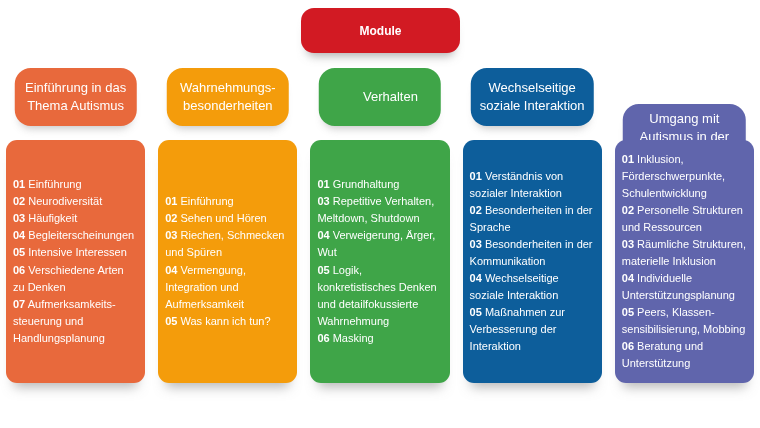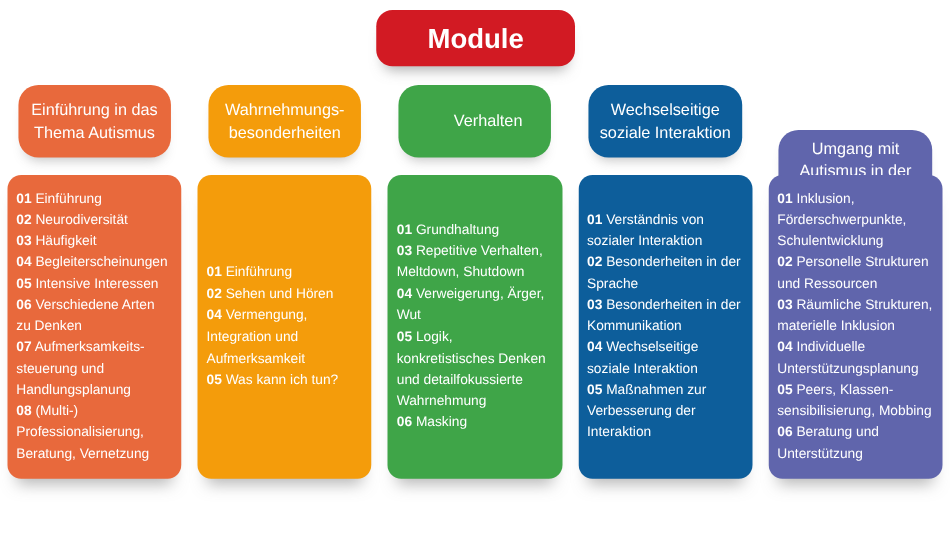--- a/index.html
+++ b/index.html
@@ -10,21 +10,21 @@
     font-family: "Liberation Sans", "DejaVu Sans", sans-serif;
     overflow: hidden;
   }
   .module-title {
     position: absolute;
     left: 301px; top: 8px;
     width: 159px; height: 45px;
     border-radius: 13px;
     display: flex; align-items: center; justify-content: center;
     color: #ffffff;
-    font-size: 22px; font-weight: 700;
+    font-size: 12px; font-weight: 700;
     box-shadow: 0 9px 10px -6px rgba(110,110,110,0.55);
   }
   .board {
     position: absolute;
     left: 6px; top: 68px;
     width: 748px; height: 352px;
     display: grid;
     grid-template-columns: repeat(5, 1fr);
     column-gap: 13px;
   }
@@ -70,28 +70,28 @@
     <div class="column">
       <div class="col-header" style="background: rgb(232, 105, 60);">Einführung in das Thema Autismus</div>
       <div class="col-body" style="background: rgb(232, 105, 60);">
         <div class="item"><span class="num">01</span> <span class="txt">Einführung</span></div>
         <div class="item"><span class="num">02</span> <span class="txt">Neurodiversität</span></div>
         <div class="item"><span class="num">03</span> <span class="txt">Häufigkeit</span></div>
         <div class="item"><span class="num">04</span> <span class="txt">Begleiterscheinungen</span></div>
         <div class="item"><span class="num">05</span> <span class="txt">Intensive Interessen</span></div>
         <div class="item"><span class="num">06</span> <span class="txt">Verschiedene Arten zu Denken</span></div>
         <div class="item"><span class="num">07</span> <span class="txt">Aufmerksamkeits­steuerung und Handlungsplanung</span></div>
-        <div class="item"><span class="num">08</span> <span class="txt">(Multi-) Professionalisierung, Beratung, Vernetzung</span></div>
       </div>
     </div>
     <div class="column">
       <div class="col-header" style="background: rgb(244, 156, 11);">Wahrnehmungs­besonderheiten</div>
       <div class="col-body" style="background: rgb(244, 156, 11);">
         <div class="item"><span class="num">01</span> <span class="txt">Einführung</span></div>
         <div class="item"><span class="num">02</span> <span class="txt">Sehen und Hören</span></div>
+        <div class="item"><span class="num">03</span> <span class="txt">Riechen, Schmecken und Spüren</span></div>
         <div class="item"><span class="num">04</span> <span class="txt">Vermengung, Integration und Aufmerksamkeit</span></div>
         <div class="item"><span class="num">05</span> <span class="txt">Was kann ich tun?</span></div>
       </div>
     </div>
     <div class="column">
       <div class="col-header" style="background: rgb(63, 165, 72); padding-left: 29px;">Verhalten</div>
       <div class="col-body" style="background: rgb(63, 165, 72);">
         <div class="item"><span class="num">01</span> <span class="txt">Grundhaltung</span></div>
         <div class="item"><span class="num">03</span> <span class="txt">Repetitive Verhalten, Meltdown, Shutdown</span></div>
         <div class="item"><span class="num">04</span> <span class="txt">Verweigerung, Ärger, Wut</span></div>

